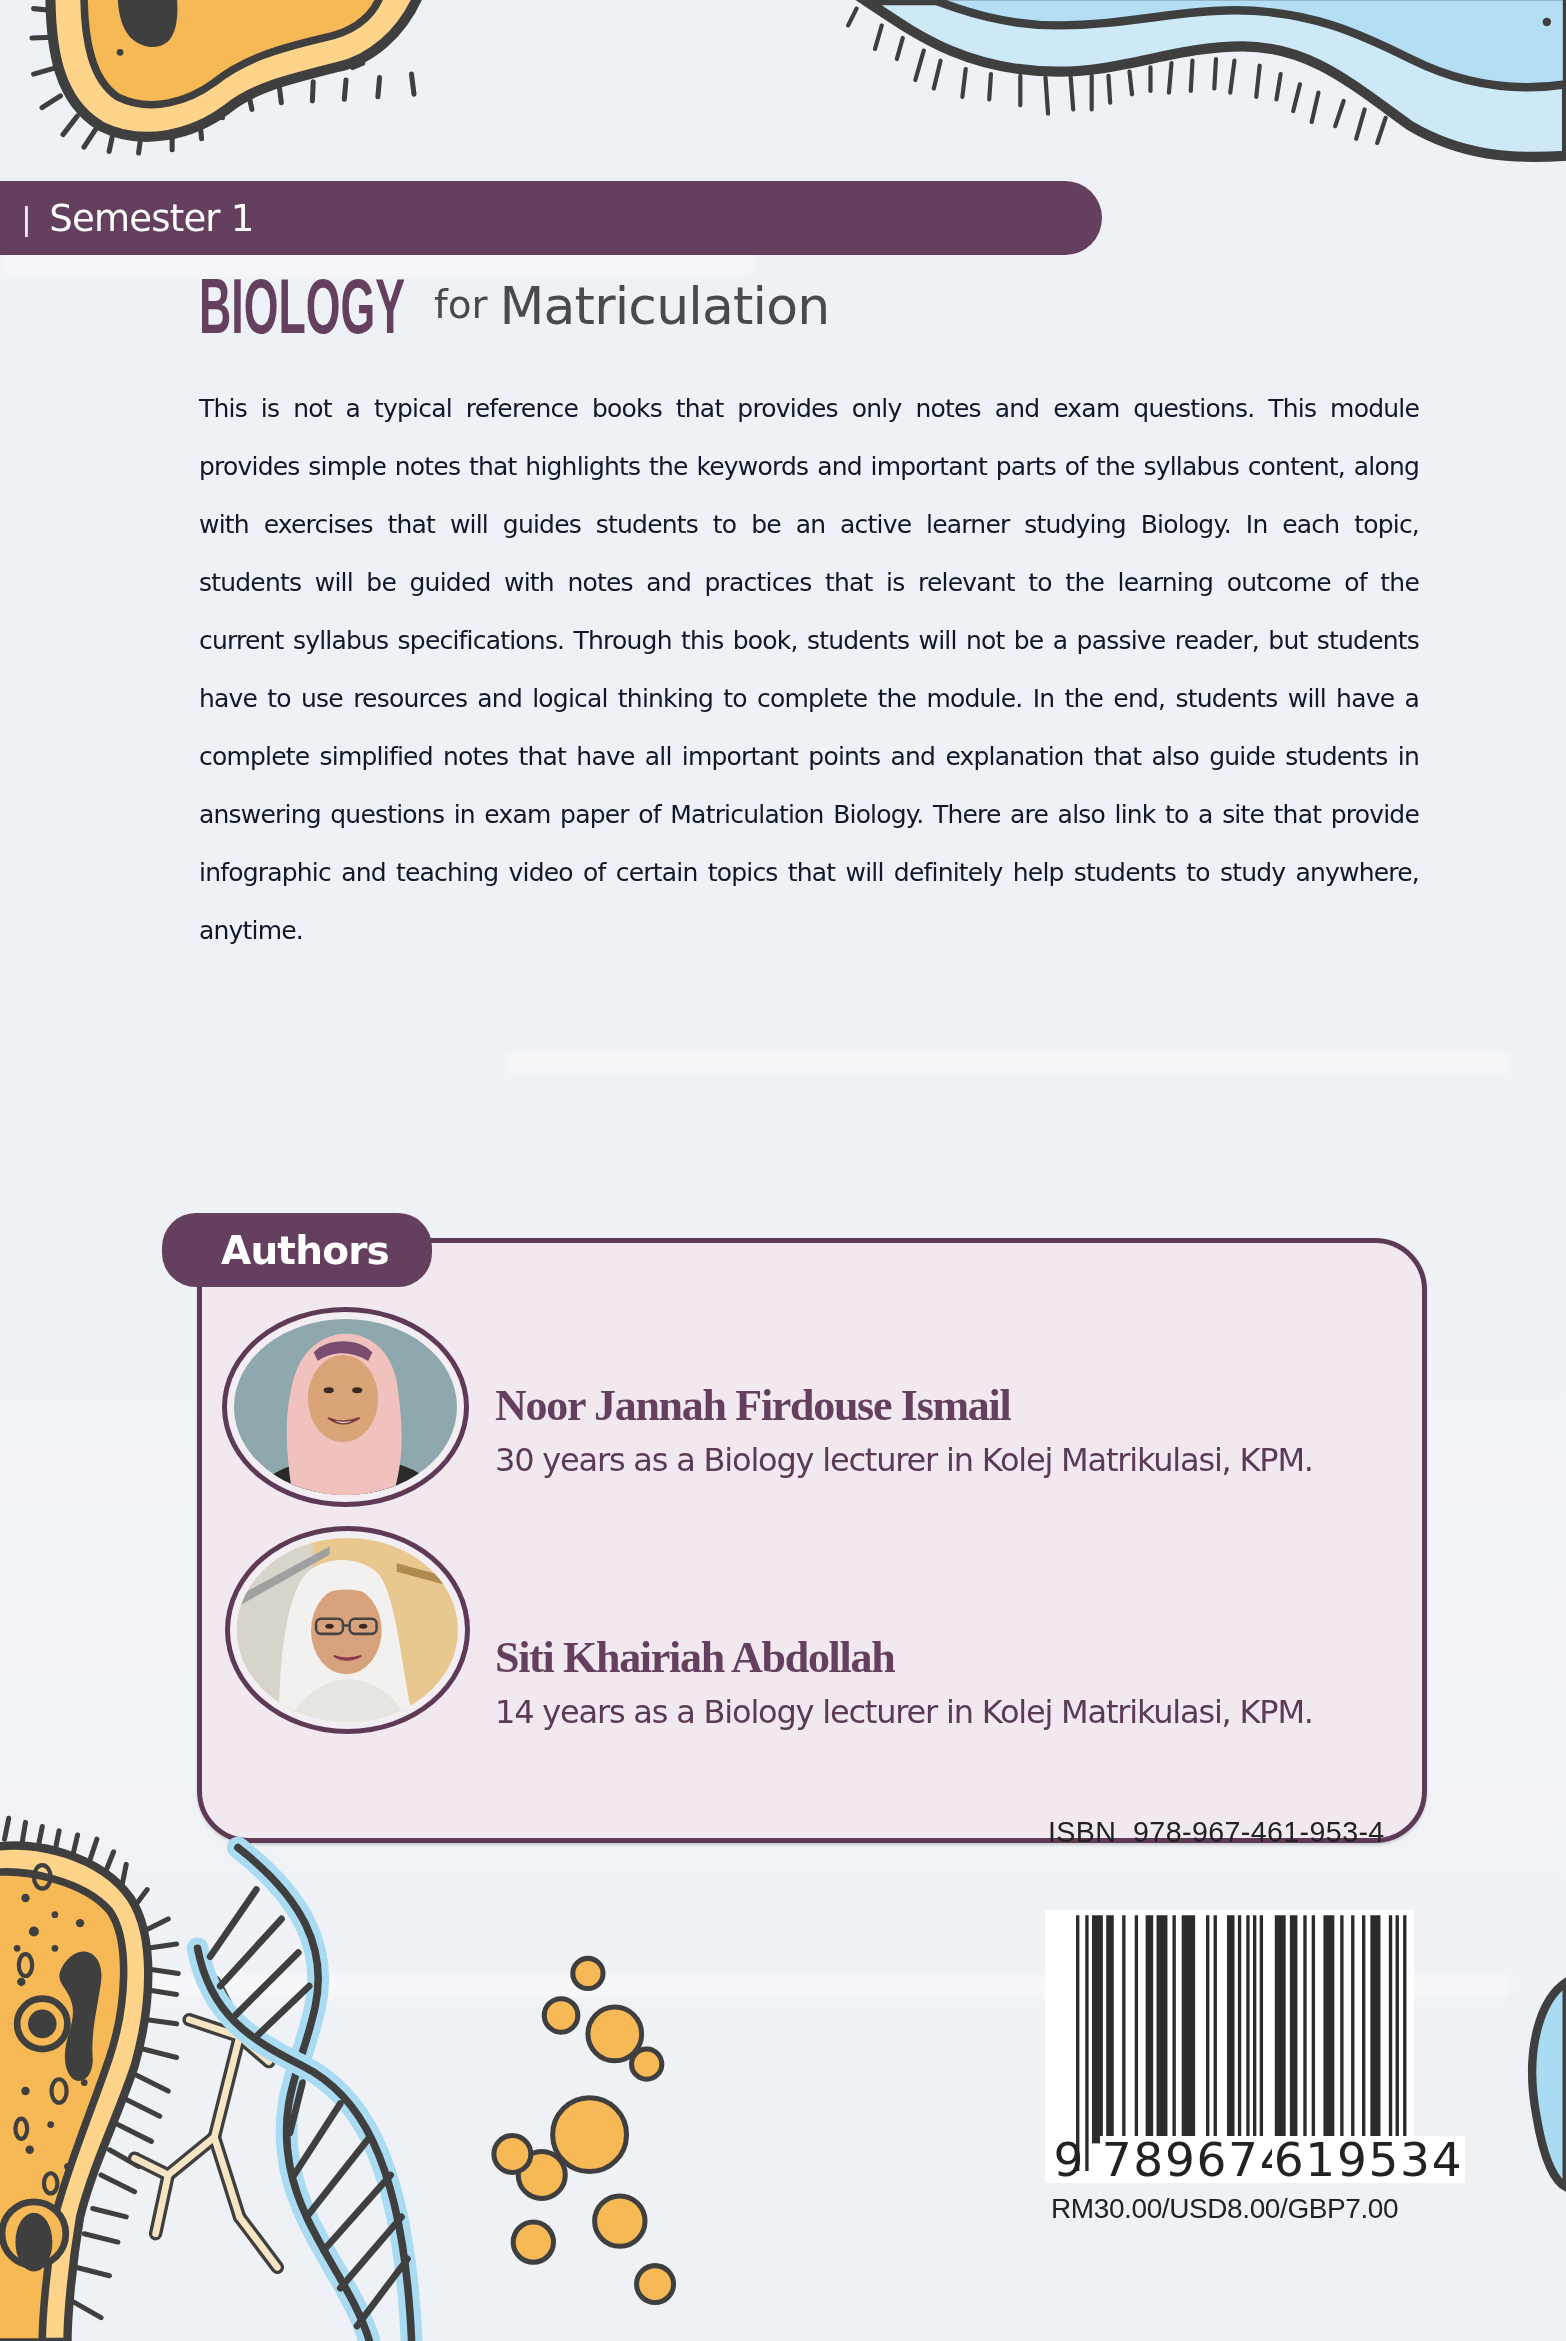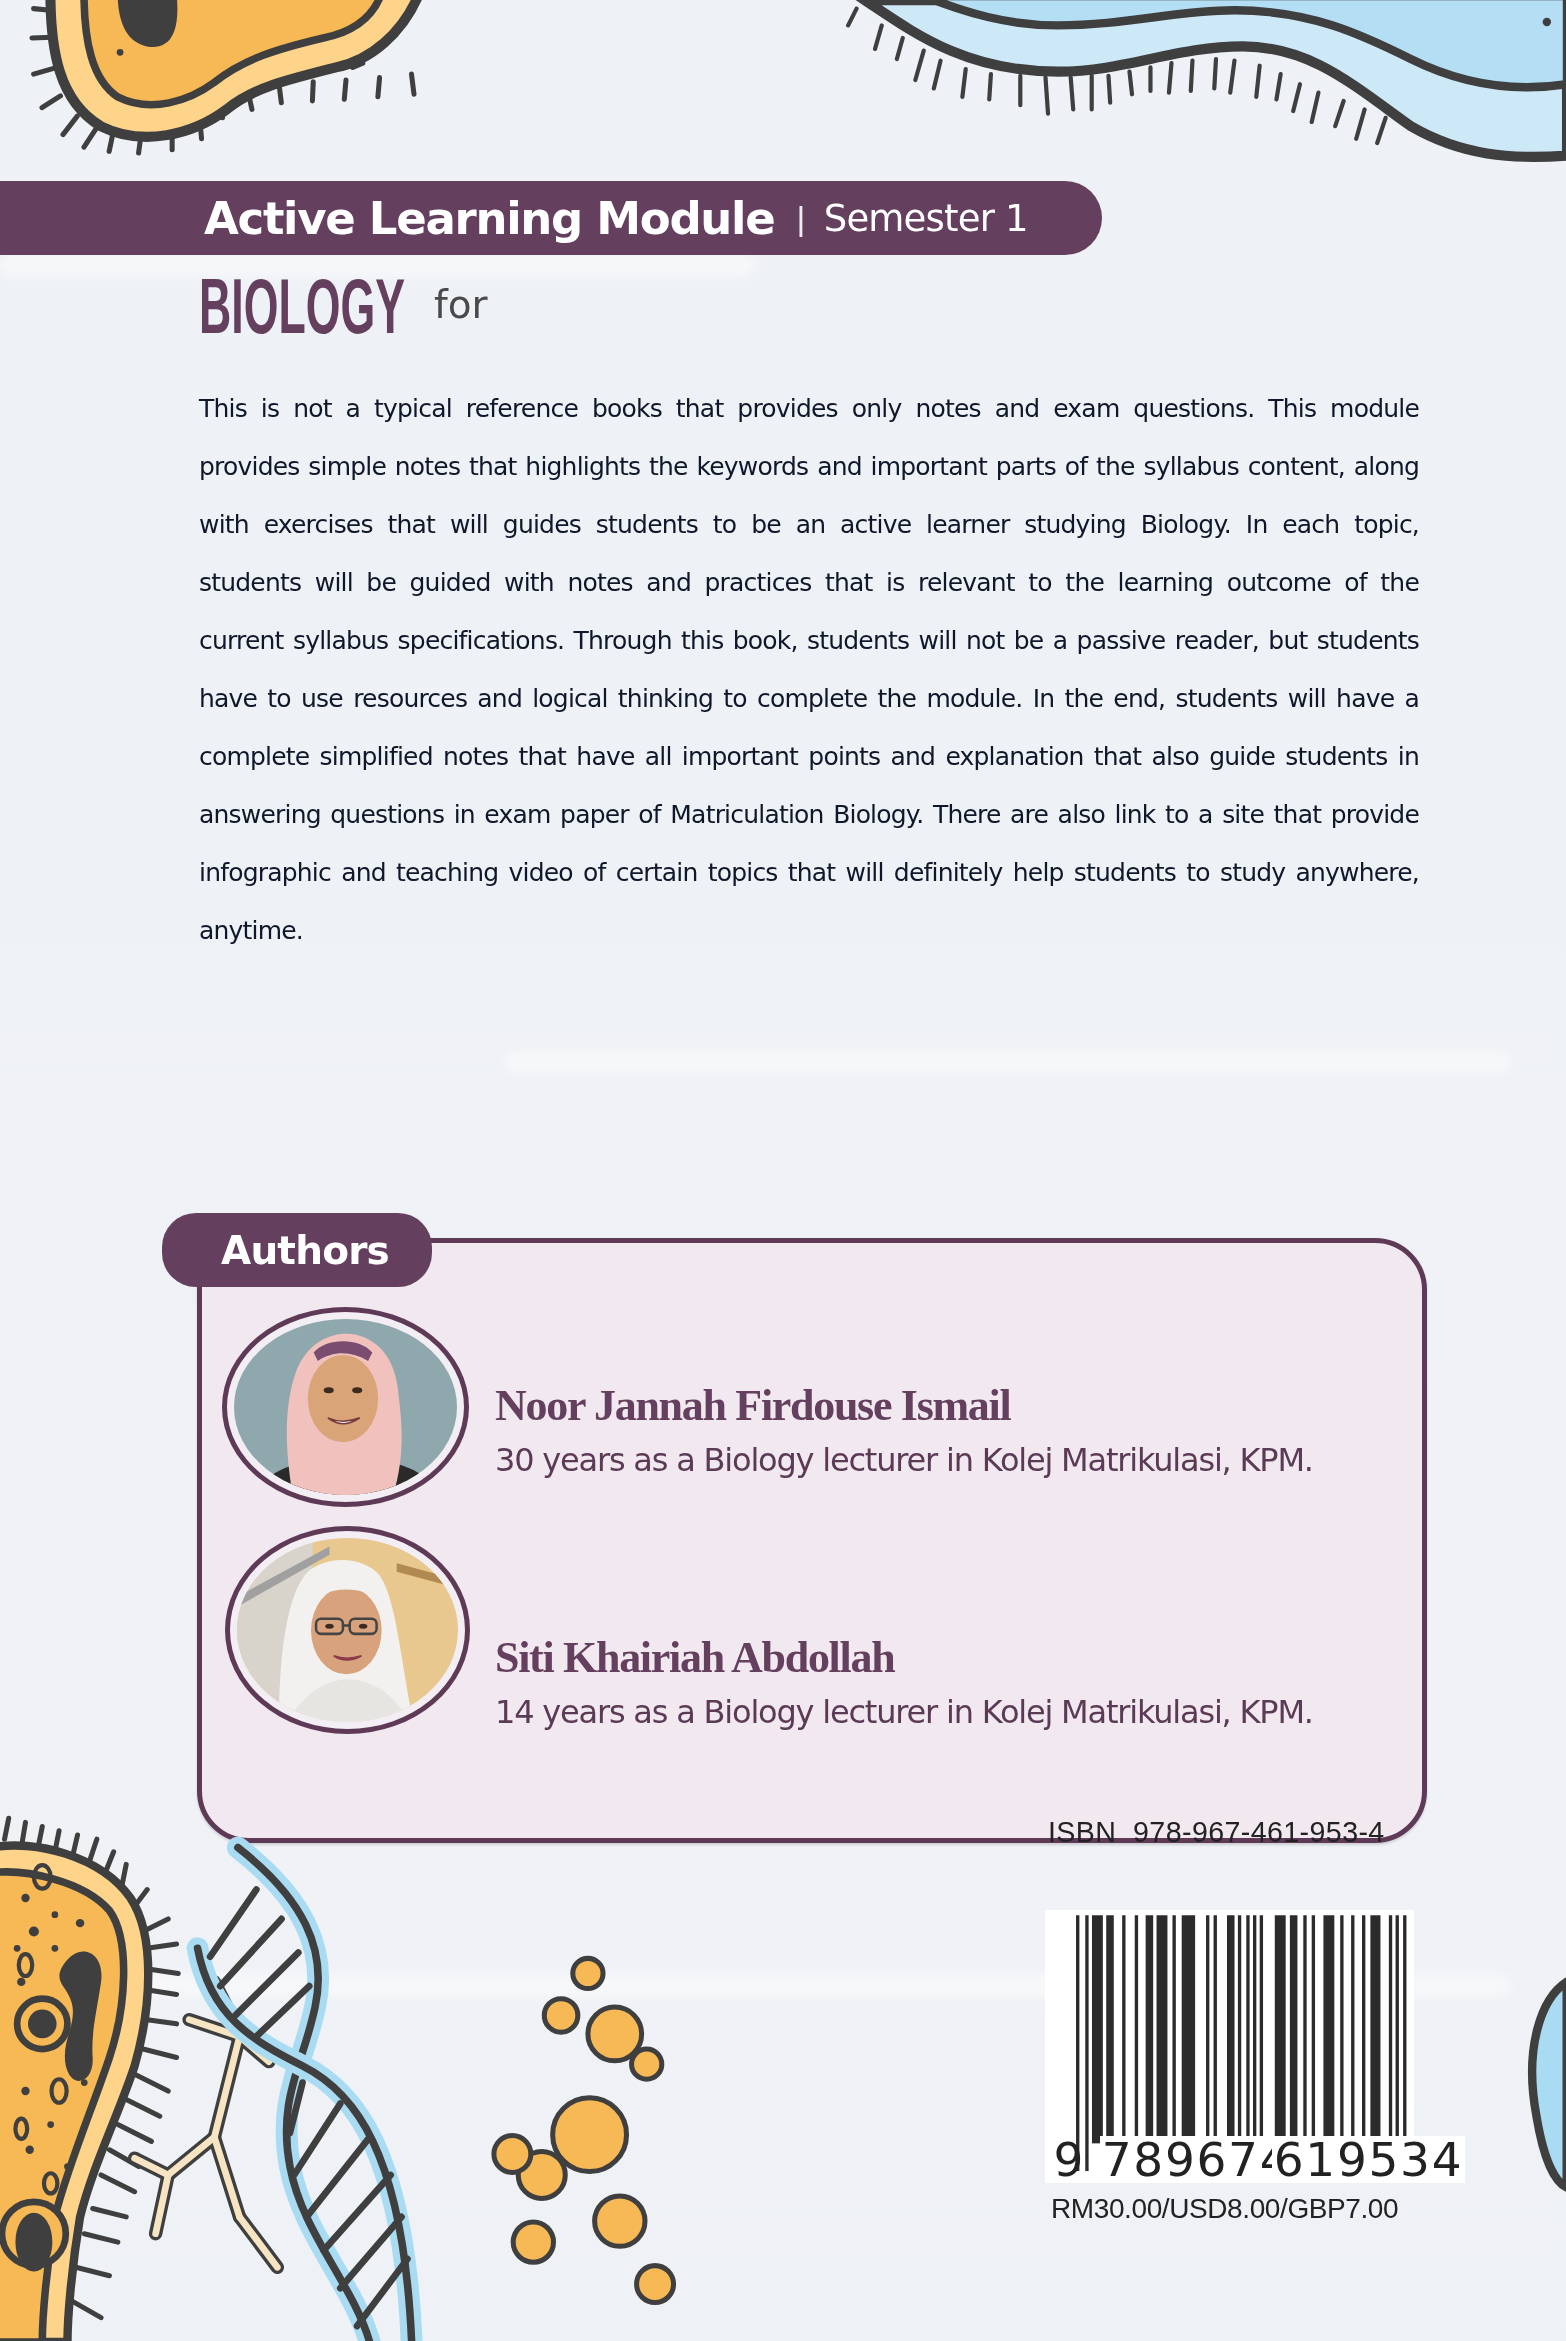--- a/index.html
+++ b/index.html
@@ -81,28 +81,28 @@
 
   <g stroke="#3f3f3f" stroke-linecap="round" fill="none" stroke-width="5">
     <path d="M1020 10 L1010 30 M1050 30 L1042 58 M1075 45 L1068 70 M1100 60 L1090 95 M1120 72 L1112 105 M1150 82 L1146 115 M1180 88 L1178 118 M1215 90 L1215 125 M1245 92 L1248 135 M1275 92 L1278 130 M1300 90 L1300 130 M1320 90 L1322 122 M1345 85 L1348 112 M1370 80 L1370 108 M1395 75 L1392 110 M1420 72 L1418 108 M1448 70 L1446 105 M1470 72 L1465 110 M1500 78 L1496 115 M1525 88 L1520 118 M1548 100 L1540 132 M1570 110 L1562 145 M1600 120 L1590 150 M1625 130 L1615 165 M1650 140 L1640 170"></path>
   </g>
   <path d="M1030 0 C1090 40 1150 85 1260 85 C1340 85 1400 55 1480 55 C1560 55 1610 100 1680 150 C1740 185 1800 190 1866 185 L1866 0 Z" fill="#cde9f7" stroke="#3f3f3f" stroke-width="12"></path>
   <path d="M1100 -5 C1150 15 1200 30 1260 30 C1340 30 1400 12 1470 12 C1560 12 1620 40 1680 70 C1740 100 1800 110 1866 100 L1866 -5 Z" fill="#b3def3" stroke="#3f3f3f" stroke-width="10"></path>
   <circle cx="1842" cy="26" r="5" fill="#3f3f3f"></circle>
 </svg>
 
 <div class="abs banner" data-name="series-banner">
-  <span class="main" data-name="series-title">Active Learning Module</span>
   <span class="sep" data-name="banner-separator">|</span>
   <span class="sem" data-name="semester-label">Semester 1</span>
 </div>
 
 <div class="abs title" data-name="book-title">
   <span class="bio" data-name="book-title-subject">BIOLOGY</span>
   <span class="for" data-name="book-title-for">for</span>
+  <span class="mat" data-name="book-title-audience">Matriculation</span>
 </div>
 
 <p class="abs desc" style="margin:0" data-name="book-description">This is not a typical reference books that provides only notes and exam questions. This module provides simple notes that highlights the keywords and important parts of the syllabus content, along with exercises that will guides students to be an active learner studying Biology. In each topic, students will be guided with notes and practices that is relevant to the learning outcome of the current syllabus specifications. Through this book, students will not be a passive reader, but students have to use resources and logical thinking to complete the module. In the end, students will have a complete simplified notes that have all important points and explanation that also guide students in answering questions in exam paper of Matriculation Biology. There are also link to a site that provide infographic and teaching video of certain topics that will definitely help students to study anywhere, anytime.</p>
 
 <div class="abs authors-box" data-name="authors-panel"></div>
 <div class="abs authors-badge" data-name="authors-heading-badge">
   <span data-name="authors-heading">Authors</span>
 </div>
 
 <div class="avatar" style="left:222px;top:1307px;width:247px;height:200px;" data-name="author-avatar">

